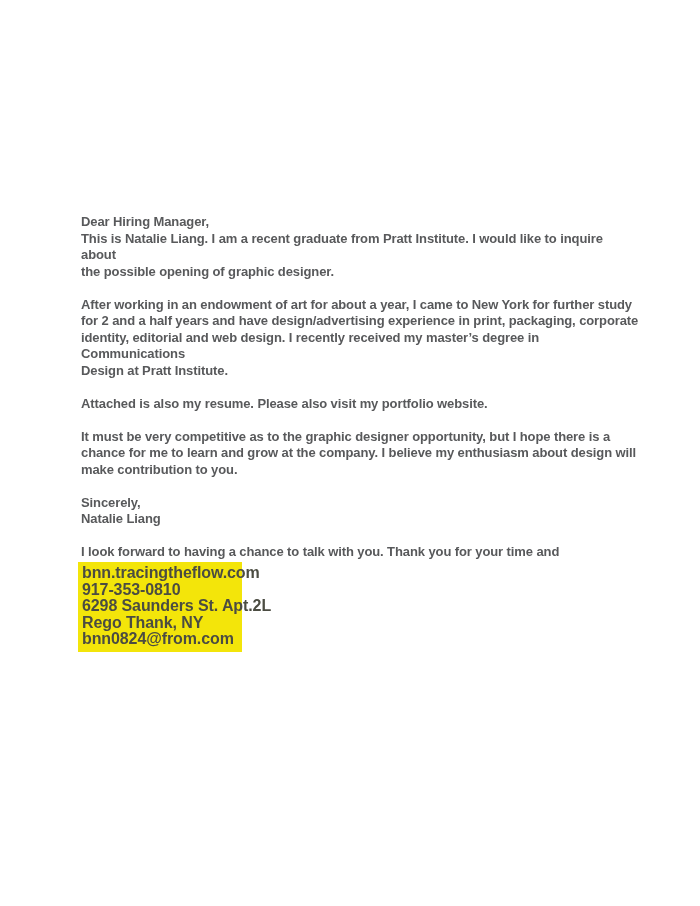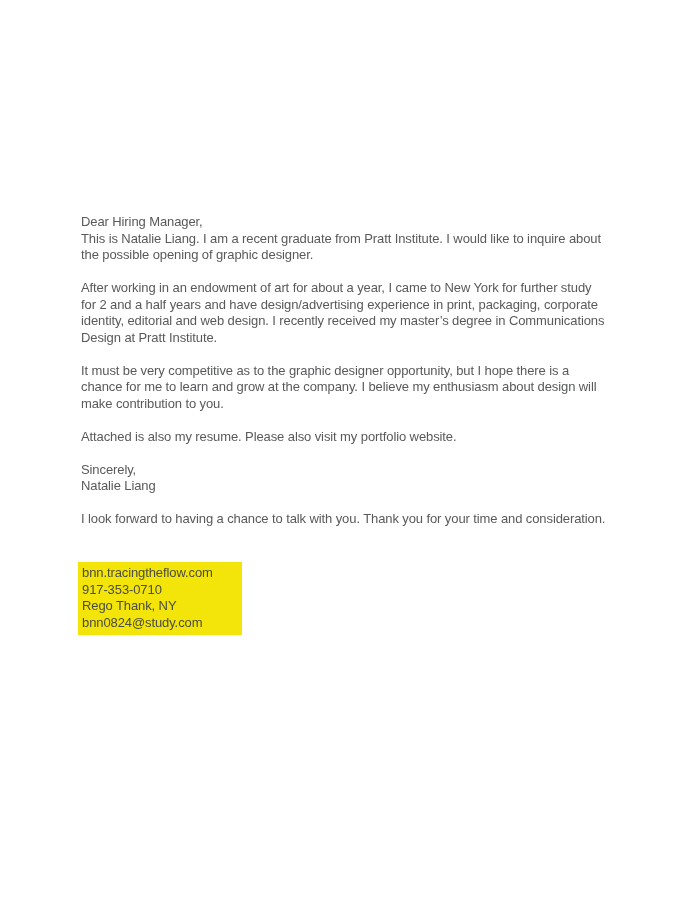--- a/index.html
+++ b/index.html
@@ -7,20 +7,21 @@
     padding: 0;
     background: #ffffff;
   }
   .page {
     position: relative;
     width: 700px;
     height: 696px;
     background: #ffffff;
     overflow: hidden;
     font-family: "Liberation Sans", "DejaVu Sans", sans-serif;
+    font-weight: bold;
   }
   .letter-body {
     position: absolute;
     left: 81px;
     top: 214px;
     width: 560px;
     font-size: 13px;
     line-height: 16.5px;
     color: #58595b;
     letter-spacing: -0.1px;
@@ -29,21 +30,21 @@
     white-space: pre-line;
     margin: 0 0 16.5px 0;
   }
   .contact-block {
     position: absolute;
     left: 78px;
     top: 562px;
     width: 164px;
     box-sizing: border-box;
     padding: 3px 0 4px 4px;
-    font-size: 13px;
+    font-size: 16px;
     line-height: 16.5px;
     color: #4b4c42;
     letter-spacing: -0.1px;
   }
   .contact-block .contact-line {
     white-space: nowrap;
   }
 </style>
 </head>
 <body>
@@ -51,29 +52,30 @@
 <div class="page" style="background: rgb(255, 255, 255);">
 
   <div class="letter-body" style="color: rgb(88, 89, 91);">
     <div class="para">Dear Hiring Manager,
 This is Natalie Liang. I am a recent graduate from Pratt Institute. I would like to inquire about
 the possible opening of graphic designer.</div>
     <div class="para">After working in an endowment of art for about a year, I came to New York for further study
 for 2 and a half years and have design/advertising experience in print, packaging, corporate
 identity, editorial and web design. I recently received my master’s degree in Communications
 Design at Pratt Institute.</div>
+    <div class="para">Attached is also my resume. Please also visit my portfolio website.</div>
     <div class="para">It must be very competitive as to the graphic designer opportunity, but I hope there is a
 chance for me to learn and grow at the company. I believe my enthusiasm about design will
 make contribution to you.</div>
-    <div class="para">Attached is also my resume. Please also visit my portfolio website.</div>
     <div class="para">Sincerely,
 Natalie Liang</div>
     <div class="para">I look forward to having a chance to talk with you. Thank you for your time and consideration.</div>
   </div>
 
   <div class="contact-block" style="background: rgb(243, 229, 10);">
     <div class="contact-line">bnn.tracingtheflow.com</div>
-    <div class="contact-line">917-353-0710</div>
+    <div class="contact-line">917-353-0810</div>
+    <div class="contact-line">6298 Saunders St. Apt.2L</div>
     <div class="contact-line">Rego Thank, NY</div>
-    <div class="contact-line">bnn0824@study.com</div>
+    <div class="contact-line">bnn0824@from.com</div>
   </div>
 
 </div>
 
 </body></html>

